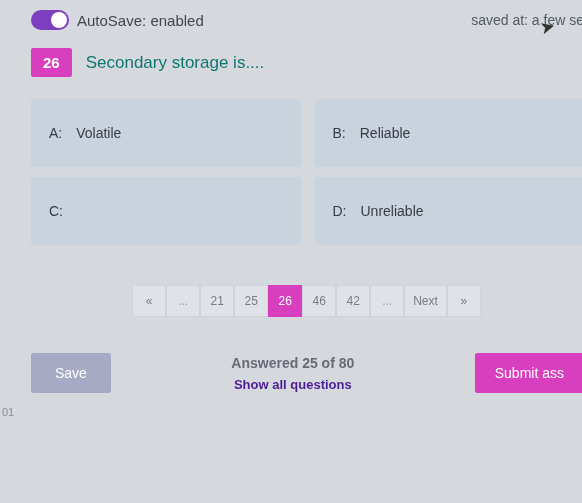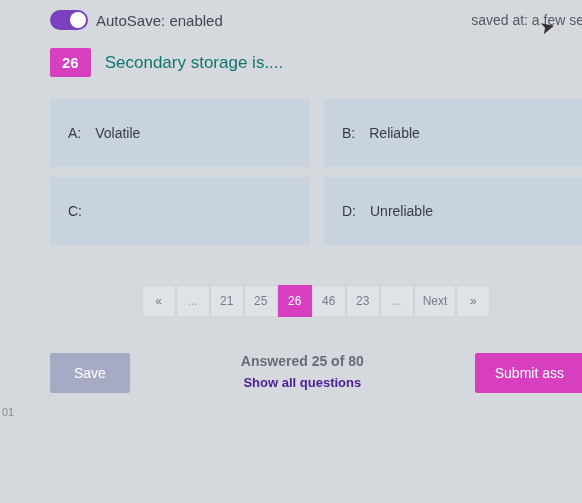--- a/index.html
+++ b/index.html
@@ -4,21 +4,21 @@
 <style>
   * { box-sizing: border-box; margin: 0; padding: 0; }
   body {
     font-family: -apple-system, BlinkMacSystemFont, "Segoe UI", Arial, sans-serif;
     background: #d5d9de;
     width: 582px;
     height: 503px;
     overflow: hidden;
     color: #4a4a55;
   }
-  .page { padding: 10px 0 0 50px; }
+  .page { padding: 10px 0 0 31px; }
   .topbar {
     display: flex;
     align-items: center;
     justify-content: space-between;
     padding: 0 0 18px 0;
   }
   .autosave-wrap { display: flex; align-items: center; gap: 8px; }
   .toggle {
     width: 38px; height: 20px; border-radius: 10px;
     background: #7b3fbf;
@@ -89,20 +89,21 @@
     background: #dfe3e8;
     border: 1px solid #cfd3d8;
     padding: 0 8px;
     cursor: pointer;
   }
   .pbtn.current { background: #d83fbf; color: #fff; border-color: #d83fbf; }
   .pbtn.dots { color: #a0a0aa; }
 
   .footer {
     display: flex;
+    align-items: center;
     justify-content: space-between;
     margin-top: 36px;
     padding-right: 0;
   }
   .save-btn {
     background: #a7aac4;
     color: #fff;
     font-size: 14px;
     padding: 12px 24px;
     border: none;
@@ -173,21 +174,21 @@
     </div>
   </div>
 
   <div class="pager">
     <div class="pbtn">«</div>
     <div class="pbtn dots">...</div>
     <div class="pbtn">21</div>
     <div class="pbtn">25</div>
     <div class="pbtn current">26</div>
     <div class="pbtn">46</div>
-    <div class="pbtn">23</div>
+    <div class="pbtn">42</div>
     <div class="pbtn dots">...</div>
     <div class="pbtn">Next</div>
     <div class="pbtn">»</div>
   </div>
 
   <div class="footer">
     <button class="save-btn">Save</button>
     <div class="answered">
       <div>Answered 25 of 80</div>
       <div class="show-all">Show all questions</div>

